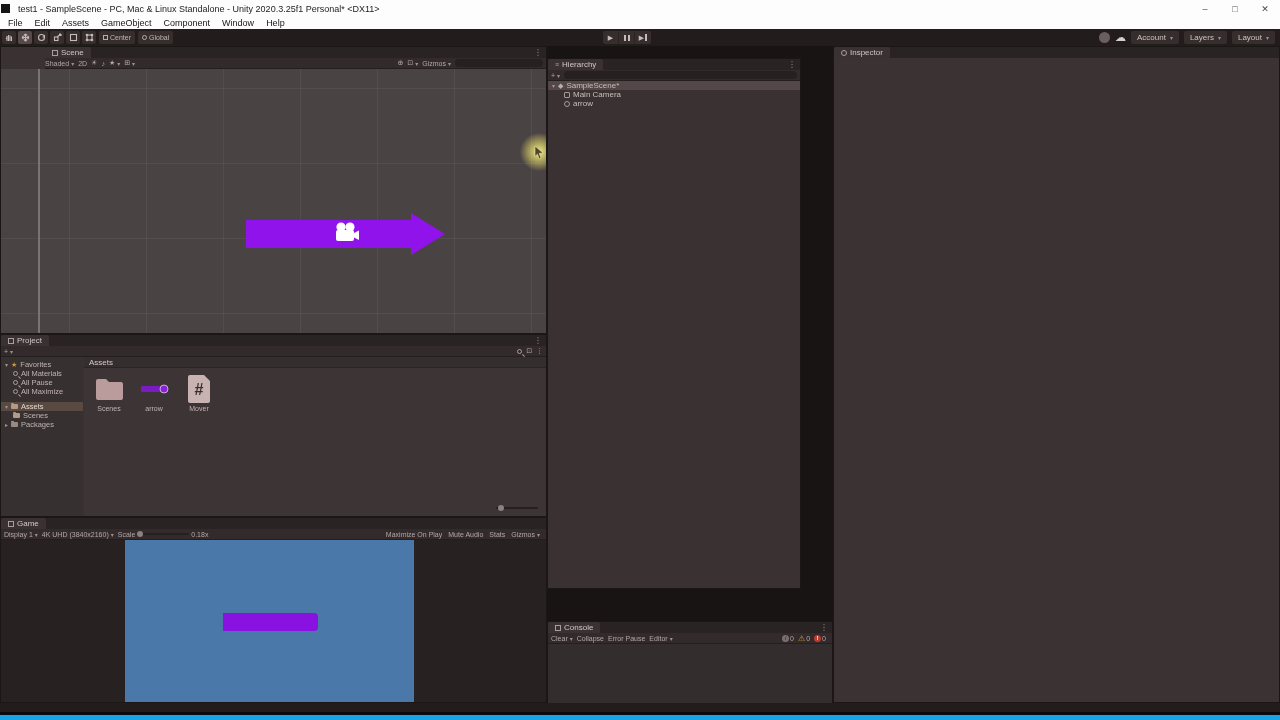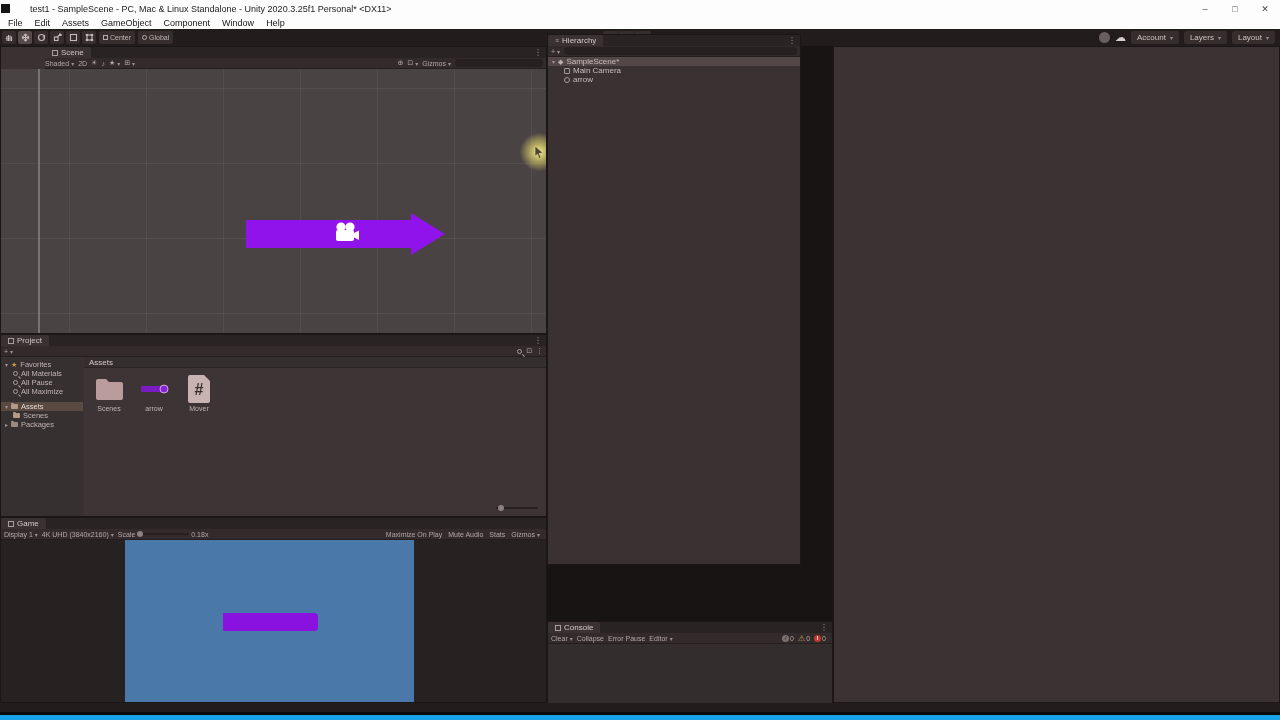--- a/index.html
+++ b/index.html
@@ -3,21 +3,21 @@
 <meta charset="utf-8">
 <style>
   * { margin:0; padding:0; box-sizing:border-box; }
   html,body { width:1280px; height:720px; overflow:hidden; }
   body { position:relative; background:#191414; font-family:"Liberation Sans",sans-serif; font-size:8px; color:#c9bcbc; }
   .abs { position:absolute; }
 
   
   #titlebar { left:0; top:0; width:1280px; height:17px; background:#fdfdfd; color:#1d1d1d; font-size:9px; display:flex; align-items:center; }
   .win-logo { width:9px; height:9px; background:#151515; margin-left:1px; flex:0 0 auto; }
-  #title-text { margin-left:20px; white-space:nowrap; }
+  #title-text { margin-left:8px; white-space:nowrap; }
   .win-controls { position:absolute; right:0; top:0; height:17px; display:flex; }
   .win-btn { width:30px; height:17px; display:flex; align-items:center; justify-content:center; color:#4a4a4a; font-size:9px; }
   #menubar { left:0; top:17px; width:1280px; height:12px; background:#fdfdfd; display:flex; align-items:center; color:#161616; font-size:9px;padding-left:8px; }
   .menu-item { padding:0 6px; }
   .menu-item:first-child { margin-left:-6px; }
 
   
   #main-toolbar { left:0; top:29px; width:1280px; height:17px; background:#221c1c; display:flex; align-items:center; }
   .tool-btn { width:14px; height:13px; background:#362d2d; border-radius:2px; margin-left:2px; display:flex; align-items:center; justify-content:center; }
   .tool-btn.sel { background:#564949; }
@@ -51,21 +51,21 @@
   #scene-panel { left:0; top:46px; width:547px; height:288px;padding-left:44px; }
   #scene-content { position:absolute; left:0; top:22px; width:545px; height:264px; background:#4a4343; overflow:hidden;
     background-image:linear-gradient(rgba(255,255,255,.05) 1px,transparent 1px),linear-gradient(90deg,rgba(255,255,255,.05) 1px,transparent 1px);
     background-size:77px 75px; background-position:-9px 19px; }
   #axis-line { left:37px; top:0; width:2px; height:264px; background:#8f8787; opacity:.7; }
   #arrow-shaft { left:245px; top:151px; width:166px; height:28px; background:#9013ec; }
   #arrow-head { left:410px; top:144px; width:0; height:0; border-top:21px solid transparent; border-bottom:21px solid transparent; border-left:34px solid #9013ec; }
   #click-glow { left:519px; top:64px; width:38px; height:38px; border-radius:50%;
     background:radial-gradient(circle, rgba(252,244,130,.95) 0%, rgba(250,238,110,.4) 45%, rgba(250,238,110,0) 72%); }
   
-  #hierarchy-panel { left:547px; top:34px; width:254px; height:531px; }
+  #hierarchy-panel { left:547px; top:58px; width:254px; height:531px; }
   .h-row { height:9px; display:flex; align-items:center; gap:3px; padding-left:4px; font-size:8px; color:#cabdbd; white-space:nowrap; }
   .h-row.sel { background:#544747; }
   .h-row.indent { padding-left:16px; }
   .h-ico { width:6px; height:6px; border:1px solid #a49898; flex:0 0 auto; }
 
   
   #inspector-panel { left:833px; top:46px; width:447px; height:657px; background:#3b3333; }
 
   
   #project-panel { left:0; top:334px; width:547px; height:183px; }
@@ -291,20 +291,26 @@
     <span class="h-ico" style="border-radius:1px"></span>
     <span>Main Camera</span>
   </div>
   <div class="h-row indent">
     <span class="h-ico" style="border-radius:50%"></span>
     <span>arrow</span>
   </div>
 </div>
 
 <div class="panel" id="inspector-panel">
+  <div class="tabbar">
+    <span class="tab">
+      <span class="tab-dot"></span>
+      <span>Inspector</span>
+    </span>
+  </div>
   <div style="height:644px;background:#3b3333"></div>
 </div>
 
 <div class="panel" id="project-panel">
   <div class="tabbar">
     <span class="tab">
       <span class="tab-ico"></span>
       <span>Project</span>
     </span>
     <span class="tab-more">⋮</span>

